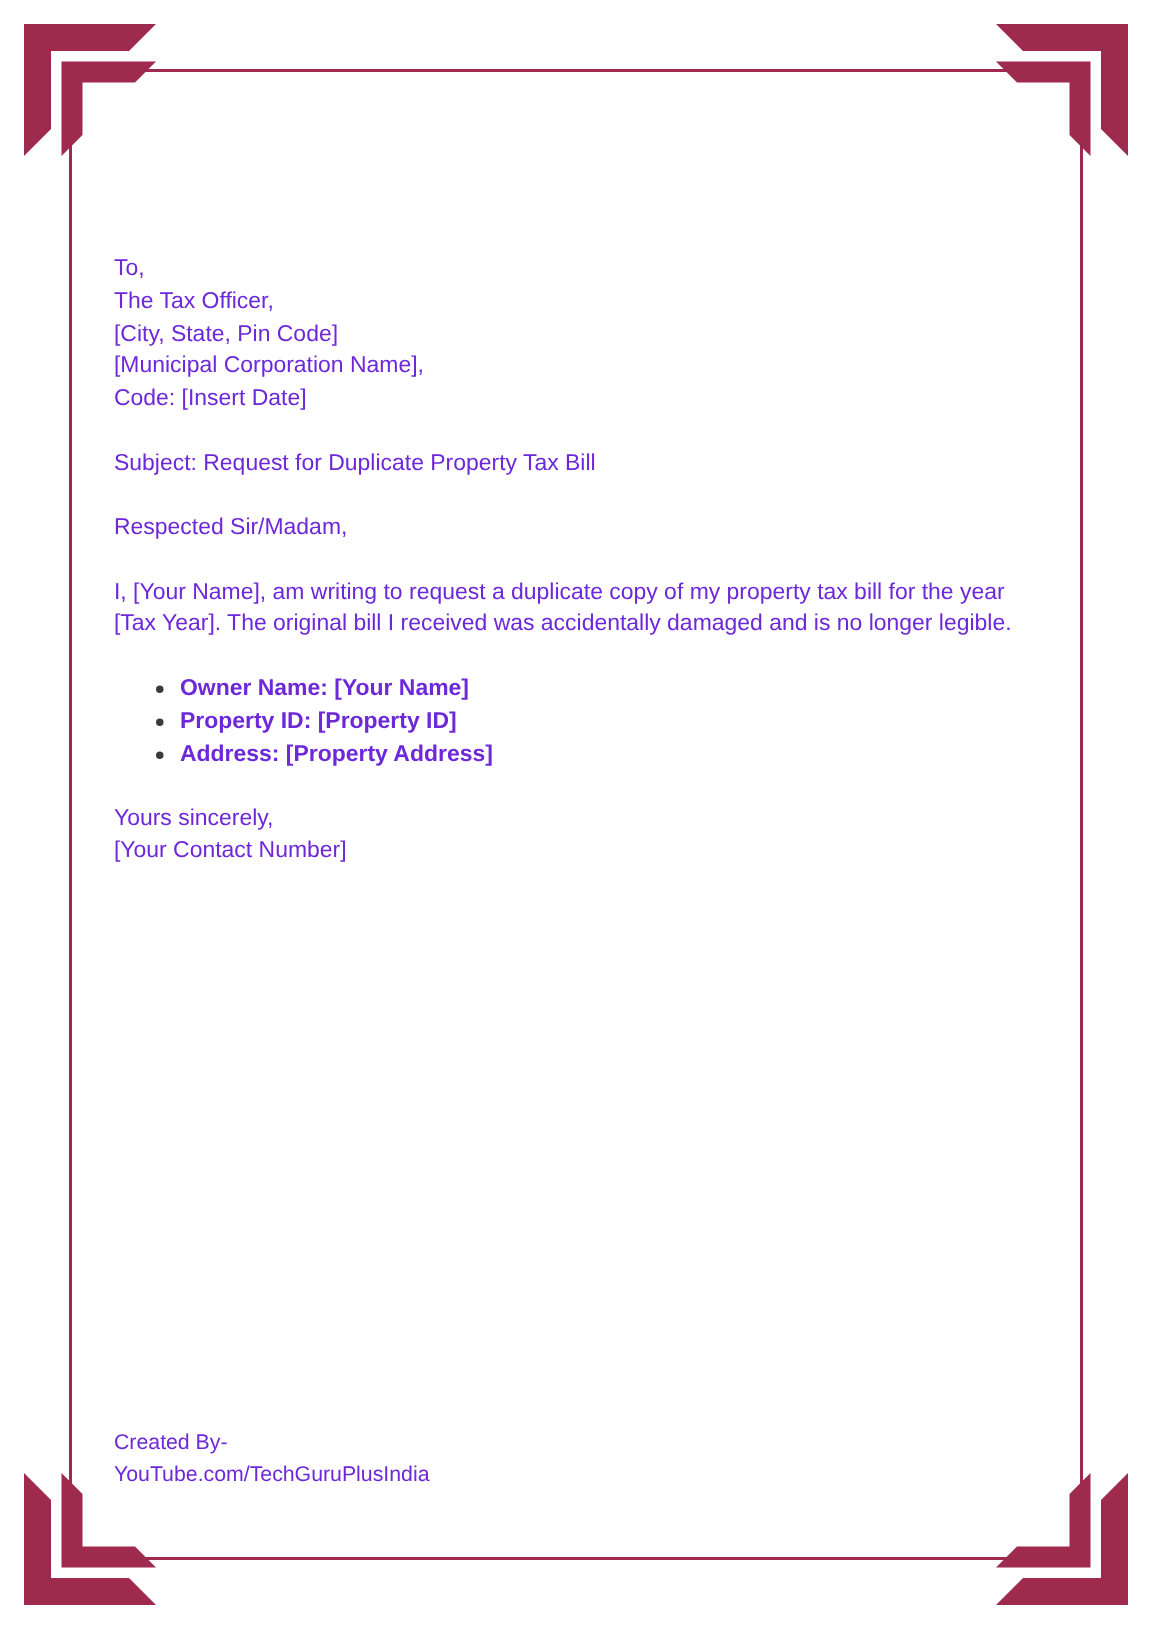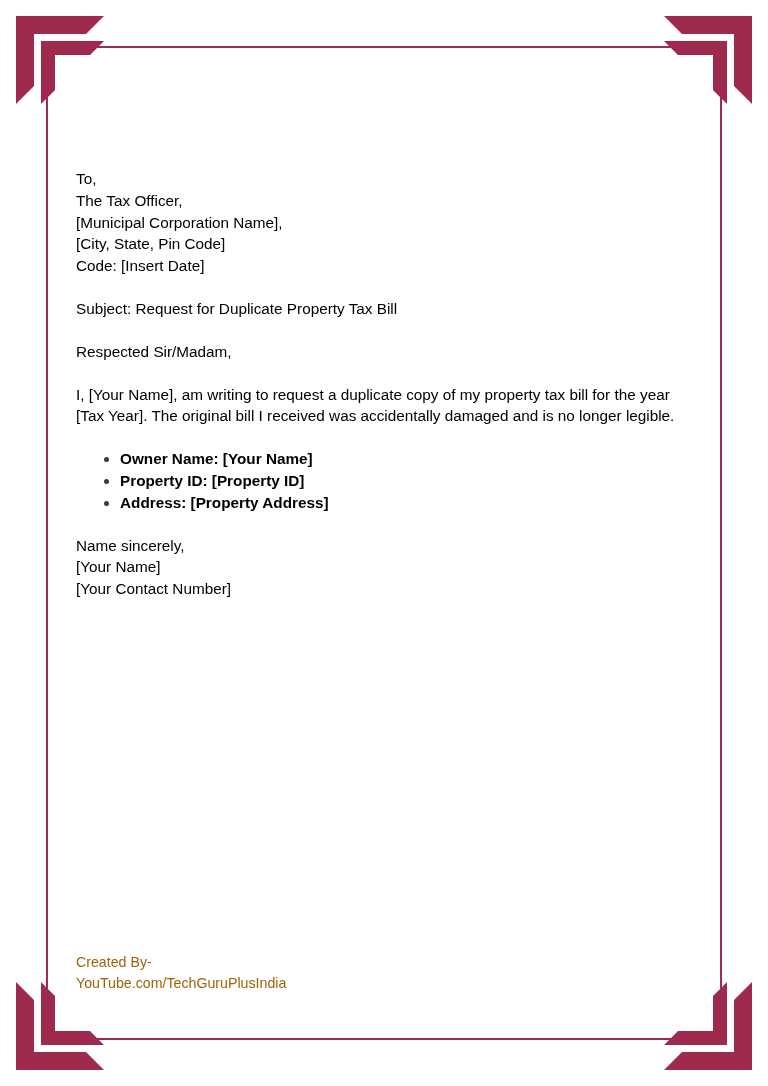--- a/index.html
+++ b/index.html
@@ -44,21 +44,21 @@
   .corner-tr { right: 8px; top: 8px;  transform: scaleX(-1); }
   .corner-bl { left: 8px;  bottom: 8px; transform: scaleY(-1); }
   .corner-br { right: 8px; bottom: 8px; transform: scale(-1,-1); }
 
   
   .content {
     position: absolute;
     left: 76px;
     top: 168px;
     width: 616px;
-    color: #000000;
+    color: #6d28d9;
     font-size: 15.3px;
     line-height: 21.8px;
   }
 
   .block {
     margin: 0 0 21px 0;
   }
   .block.tight { margin-bottom: 0; }
 
   .line { display: block; }
@@ -90,21 +90,21 @@
   .footer .line {
     display: block;
   }
 
   
   .footer {
     position: absolute;
     left: 76px;
     top: 952px;
     width: 500px;
-    color: #a16207;
+    color: #6d28d9;
     font-size: 14.2px;
     line-height: 21px;
   }
 </style>
 </head>
 <body>
 
 <div class="page">
 
   <div class="frame"></div>
@@ -135,42 +135,41 @@
       <path d="M 8 96 L 8 8 L 96 8 L 78 26 L 26 26 L 26 78 Z" fill="#9e2a4e"></path>
       <path d="M 33 96 L 33 33 L 96 33 L 82 47 L 47 47 L 47 82 Z" fill="#9e2a4e"></path>
     </svg>
   </div>
 
   <div class="content">
 
     <div class="block address-block">
       <span class="line">To,</span>
       <span class="line">The Tax Officer,</span>
+      <span class="line">[City, State, Pin Code]</span>
       <span class="line">[Municipal Corporation Name],</span>
-      <span class="line">[City, State, Pin Code]</span>
       <span class="line">Code: [Insert Date]</span>
     </div>
 
     <div class="block">Subject: Request for Duplicate Property Tax Bill</div>
 
     <div class="block">Respected Sir/Madam,</div>
 
     <div class="block">I, [Your Name], am writing to request a duplicate copy of my property tax bill for the year [Tax Year]. The original bill I received was accidentally damaged and is no longer legible.</div>
 
 
     <ul class="bullets">
       <li>Owner Name: [Your Name]</li>
       <li>Property ID: [Property ID]</li>
       <li>Address: [Property Address]</li>
     </ul>
 
 
     <div class="block sign-block tight">
-      <span class="line">Name sincerely,</span>
-      <span class="line">[Your Name]</span>
+      <span class="line">Yours sincerely,</span>
       <span class="line">[Your Contact Number]</span>
     </div>
 
   </div>
 
   <div class="footer">
     <span class="line">Created By-</span>
     <span class="line">YouTube.com/TechGuruPlusIndia</span>
   </div>
 

